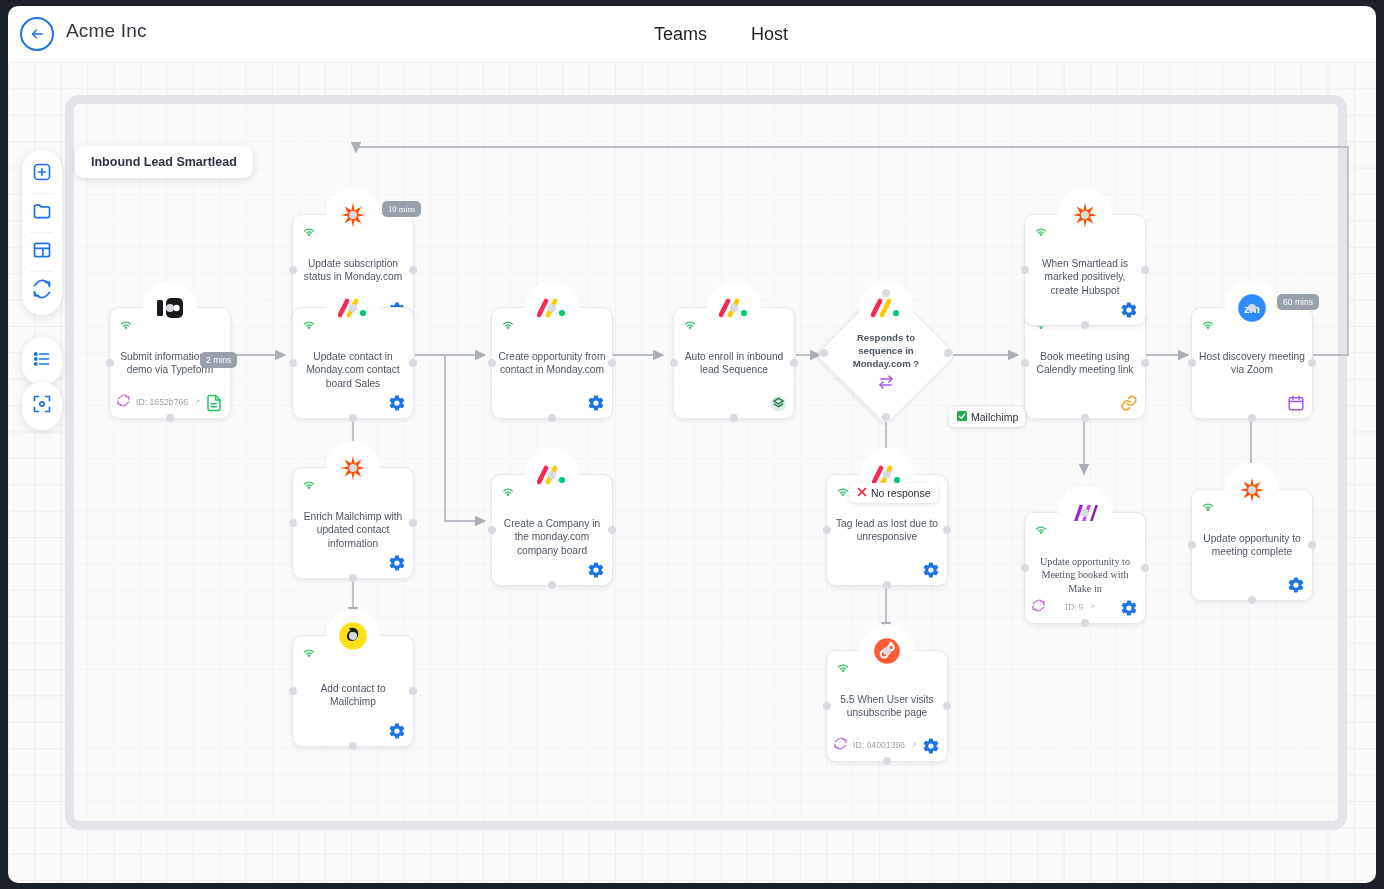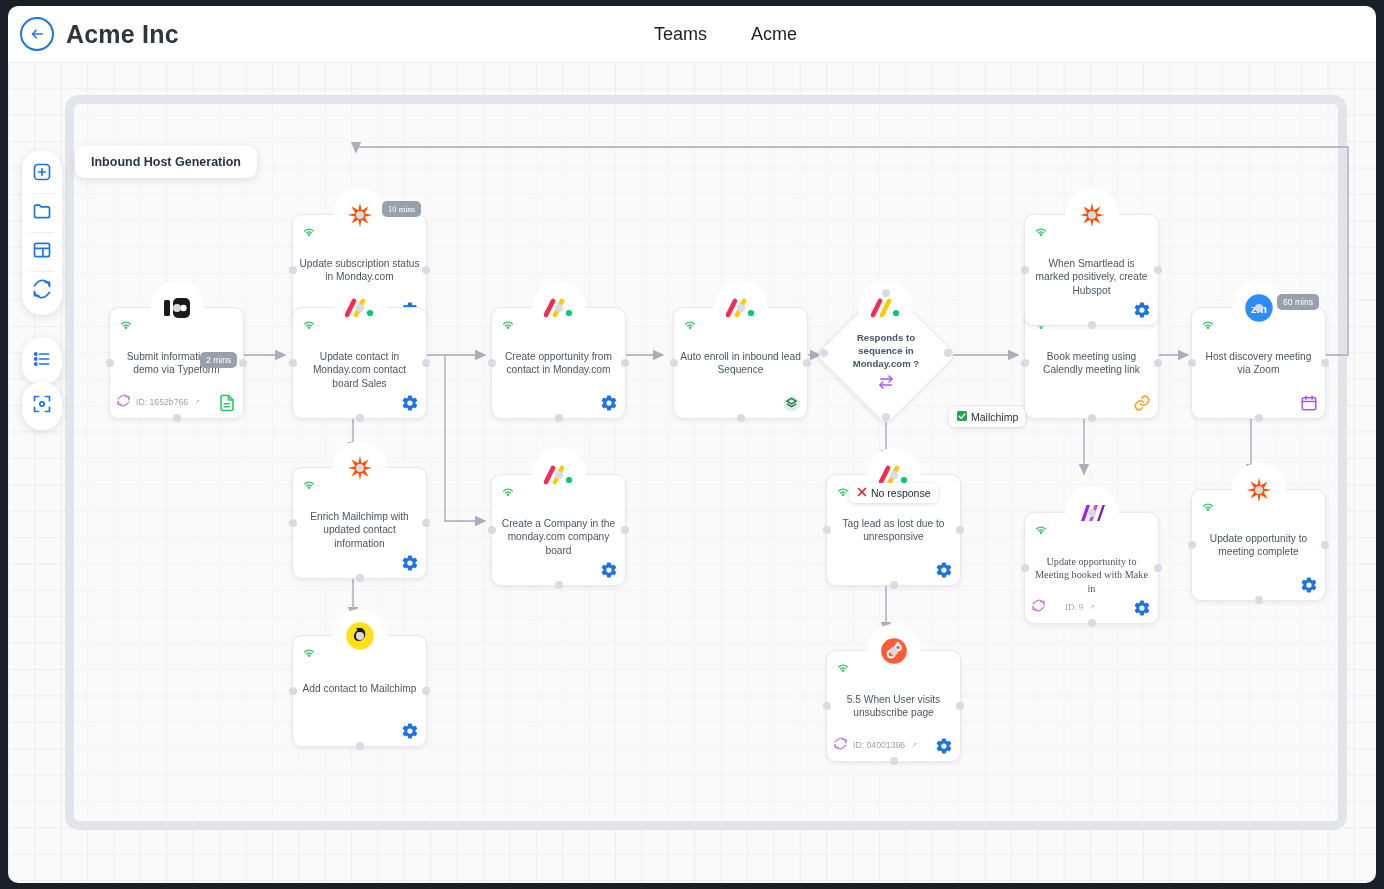--- a/index.html
+++ b/index.html
@@ -27,21 +27,21 @@
   .back-btn {
     position: absolute; left: 12px; top: 11px;
     width: 34px; height: 34px; border-radius: 50%;
     border: 2px solid #1a73e8;
     display: flex; align-items: center; justify-content: center;
     cursor: pointer; background: #fff;
   }
   .back-btn svg { display: block; }
   .app-title {
     position: absolute; left: 58px; top: 14px;
-    font-size: 25px; color: #2f3640; letter-spacing: .2px; font-weight: bold;
+    font-size: 19px; color: #2f3640; letter-spacing: .2px;
   }
 
   .nav {
     position: absolute; left: 624px; top: 0;
     height: 56px; display: flex; align-items: flex-start;
   }
   .nav-item {
     font-size: 18px; color: #1d1f25;
     padding: 18px 22px 0 22px;
     height: 56px; cursor: pointer; white-space: nowrap;
@@ -85,21 +85,21 @@
     box-shadow: 0 2px 7px rgba(20,30,60,.13);
     z-index: 12; white-space: nowrap;
   }
 
   
   .edges { position: absolute; left: 0; top: 0; width: 1368px; height: 821px; }
 
   
   .node {
     position: absolute;
-    width: 135px; height: 96px;
+    width: 122px; height: 96px;
     background: #ffffff;
     border: 1px solid #e6e8ed;
     border-radius: 10px;
     box-shadow: 0 2px 5px rgba(25,35,70,.07);
     z-index: 10;
   }
   .node.tall { height: 112px; }
   .node-title {
     position: absolute; left: 6px; right: 6px; top: 34px;
     text-align: center;
@@ -229,21 +229,21 @@
         <svg width="18" height="18" viewBox="0 0 24 24" fill="none" stroke="#1a73e8" stroke-width="2" stroke-linecap="round" stroke-linejoin="round">
           <line x1="19" y1="12" x2="6" y2="12"></line>
             <polyline points="11,7 6,12 11,17"></polyline>
         </svg>
       </span>
     </div>
     <div class="app-title">Acme Inc</div>
 
     <div class="nav">
       <div class="nav-item">Teams</div>
-      <div class="nav-item">Acme</div>
+      <div class="nav-item">Host</div>
     </div>
   </div>
 
   <div class="canvas">
 
     <div class="group-box"></div>
 
     <svg class="edges">
       <defs>
         <marker id="ah" markerWidth="7" markerHeight="7" refX="5.6" refY="3.5" orient="auto">
@@ -276,21 +276,21 @@
         <path d="M1138,293 L1180,293"></path>
 
         <path d="M1076,342 L1076,412"></path>
 
         <path d="M1243,342 L1243,412"></path>
 
         <path d="M1305,293 L1340,293 L1340,85 L348,85 L348,90"></path>
       </g>
     </svg>
 
-    <div class="group-label">Inbound Host Generation</div>
+    <div class="group-label">Inbound Lead Smartlead</div>
 
     <div class="node tall" style="left:101px; top:245px;">
       <div class="puck">
         <div class="puck-inner">
           <svg width="26" height="20" viewBox="0 0 26 20">
             <rect x="0" y="2" width="6" height="16" rx="1.5" fill="#1a1a1a"></rect>
             <rect x="9" y="0" width="17" height="20" rx="5" fill="#1a1a1a"></rect>
             <circle cx="19.5" cy="10" r="3.2" fill="#ffffff"></circle>
           </svg>
         </div>

